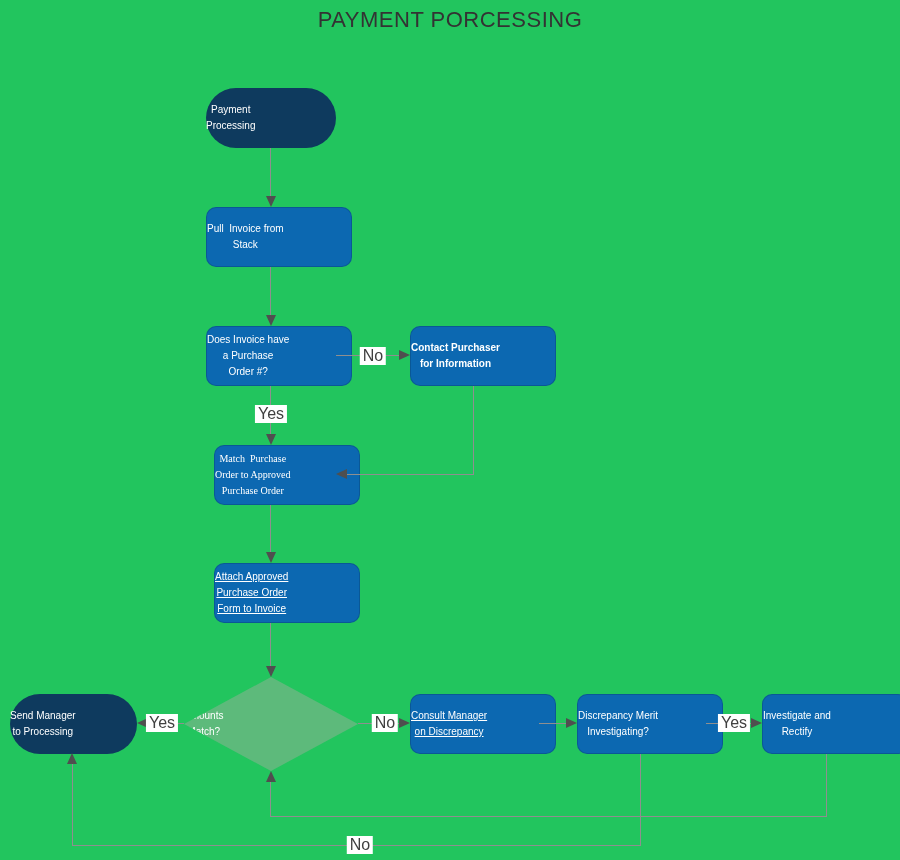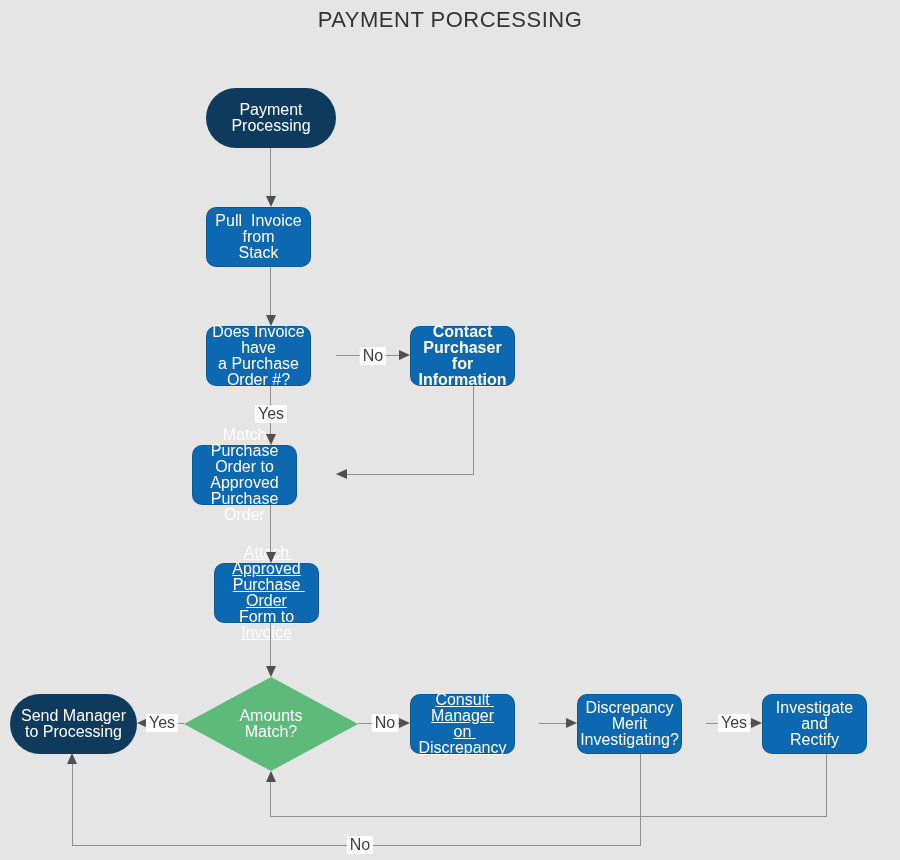--- a/index.html
+++ b/index.html
@@ -4,45 +4,44 @@
 <style>
   * { margin:0; padding:0; box-sizing:border-box; }
   body {
     font-family: "Liberation Sans", sans-serif;
     background:#ffffff;
   }
   .canvas {
     position:relative;
     width:900px;
     height:860px;
-    background:#e5e5e5;
+    background:#22c55e;
     overflow:hidden;
   }
   .title {
     position:absolute;
     top:7px; left:0;
     width:100%;
     text-align:center;
     font-size:22px;
     letter-spacing:0.5px;
     color:var(--title-text);
   }
   .node {
     position:absolute;
     display:flex;
     align-items:center;
-    justify-content:center;
     text-align:center;
     color:#ffffff;
-    font-size:16px;
+    font-size:10px;
     line-height:16px;
   }
   .node span { white-space:pre-wrap; }
   .process {
-    width:105px; height:60px;
+    width:146px; height:60px;
     background:var(--blue);
     border:1px solid rgba(0,0,0,0.15);
     border-radius:10px;
   }
   .terminal {
     width:130px; height:60px;
     background:var(--navy);
     border-radius:30px;
   }
   .diamond {
@@ -95,21 +94,21 @@
     <span>Does Invoice have
 a Purchase
 Order #?</span>
   </div>
 
   <div class="node process" style="left:410px;top:326px;font-weight:bold;">
     <span>Contact Purchaser
 for Information</span>
   </div>
 
-  <div class="node process" style="left:192px;top:445px;">
+  <div class="node process" style="left:214px;top:445px;font-family:Liberation Serif, serif;">
     <span>Match  Purchase
 Order to Approved
 Purchase Order</span>
   </div>
 
   <div class="node process" style="left:214px;top:563px;text-decoration:underline;">
     <span>Attach Approved
 Purchase Order
 Form to Invoice</span>
   </div>

